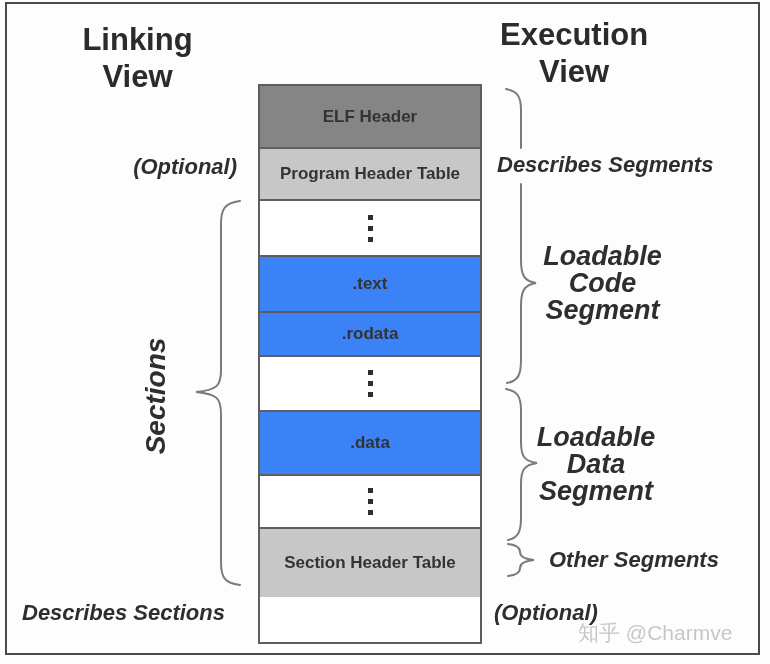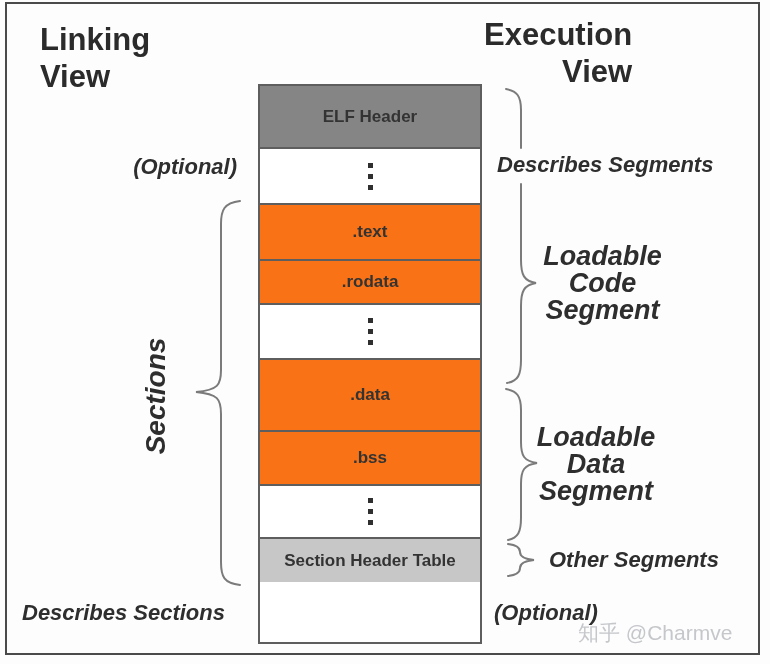--- a/index.html
+++ b/index.html
@@ -6,22 +6,22 @@
   .canvas{
     position:relative;width:770px;height:664px;background:#fdfdfd;
     font-family:"Liberation Sans",sans-serif;color:#2e2e2e;overflow:hidden;
   }
   .frame{
     position:absolute;left:5px;top:2px;width:755px;height:653px;
     border:2px solid #4a4a4a;box-sizing:border-box;pointer-events:none;
   }
   
   .title{position:absolute;font-weight:bold;font-size:31px;line-height:37px;color:#2b2b2b;}
-  .linking-title{left:40px;top:21px;width:195px;text-align:left;}
-  .execution-title{left:484px;top:16px;text-align:right;}
+  .linking-title{left:40px;top:21px;width:195px;text-align:center;}
+  .execution-title{left:500px;top:16px;text-align:center;}
   
   .note{position:absolute;font-weight:bold;font-style:italic;font-size:22px;color:#2e2e2e;white-space:nowrap;}
   .opt-left{left:40px;top:154px;width:197px;text-align:right;}
   .describes-segments{left:497px;top:152px;}
   .seg-label{position:absolute;font-weight:bold;font-style:italic;font-size:27px;line-height:27px;text-align:center;color:#2e2e2e;}
   .loadable-code{left:515px;top:243px;width:175px;}
   .loadable-data{left:508px;top:424px;width:176px;}
   .other-segments{left:549px;top:547px;}
   .opt-right{left:494px;top:600px;}
   .describes-sections{left:22px;top:600px;}
@@ -36,21 +36,21 @@
     border:2px solid #5e5e5e;box-sizing:border-box;background:#ffffff;
     display:flex;flex-direction:column;
   }
   .row{
     box-sizing:border-box;display:flex;align-items:center;justify-content:center;
     font-weight:bold;font-size:17px;color:#333333;
   }
   .row + .row{border-top:2px solid #5e5e5e;}
   .bg-dark{background:#858585;}
   .bg-gray{background:#c7c7c7;}
-  .bg-lav{background:#f97316;text-align:right;}
+  .bg-lav{background:#3b82f6;text-align:right;}
   .bg-white{background:#ffffff;}
   .dots{display:flex;flex-direction:column;align-items:center;justify-content:center;}
   .dot{width:5px;height:5px;background:#2f2f2f;margin:3px 0;}
   
   .braces{position:absolute;left:0;top:0;pointer-events:none;}
   .braces path{fill:none;stroke:#7b7b7b;stroke-width:2;stroke-linecap:round;}
   
   .watermark{position:absolute;left:578px;top:619px;font-size:21px;color:#c5c7cb;white-space:nowrap;}
 </style>
 </head>
@@ -73,48 +73,48 @@
     <path d="M 240 201 C 224 203 221 210 221 224 L 221 370 C 221 385 218 390 196 392 C 218 394 221 399 221 414 L 221 562 C 221 577 224 583 240 585"></path>
     <path d="M 506 89 C 517 91 521 96 521 110 L 521 148 M 521 184 L 521 260 C 521 275 524 281 536 283 C 524 285 521 291 521 306 L 521 360 C 521 375 518 381 507 383"></path>
     <path d="M 506 389 C 517 391 521 396 521 410 L 521 442 C 521 456 524 461 537 463 C 524 465 521 470 521 484 L 521 518 C 521 532 518 538 508 540"></path>
     <path d="M 508 544 C 517 545 520 548 520 552 C 520 556 523 559 534 560 C 523 561 520 564 520 568 C 520 572 517 575 508 576"></path>
   </svg>
 
   <div class="stack">
     <div class="row bg-dark" style="height:61px">
       <span>ELF Header</span>
     </div>
+    <div class="row bg-gray" style="height:52px">
+      <span>Program Header Table</span>
+    </div>
     <div class="row bg-white dots" style="height:56px">
       <span class="dot"></span>
       <span class="dot"></span>
       <span class="dot"></span>
     </div>
     <div class="row bg-lav" style="height:56px">
       <span>.text</span>
     </div>
     <div class="row bg-lav" style="height:44px">
       <span>.rodata</span>
     </div>
     <div class="row bg-white dots" style="height:55px">
       <span class="dot"></span>
       <span class="dot"></span>
       <span class="dot"></span>
     </div>
-    <div class="row bg-lav" style="height:72px">
+    <div class="row bg-lav" style="height:64px">
       <span>.data</span>
-    </div>
-    <div class="row bg-lav" style="height:54px">
-      <span>.bss</span>
     </div>
     <div class="row bg-white dots" style="height:53px">
       <span class="dot"></span>
       <span class="dot"></span>
       <span class="dot"></span>
     </div>
-    <div class="row bg-gray" style="height:45px">
+    <div class="row bg-gray" style="height:70px">
       <span>Section Header Table</span>
     </div>
   </div>
 
   <div class="note opt-left">(Optional)</div>
   <div class="sections-rot">Sections</div>
   <div class="note describes-segments">Describes Segments</div>
 
   <div class="note describes-sections">Describes Sections</div>
   <div class="seg-label loadable-code">

